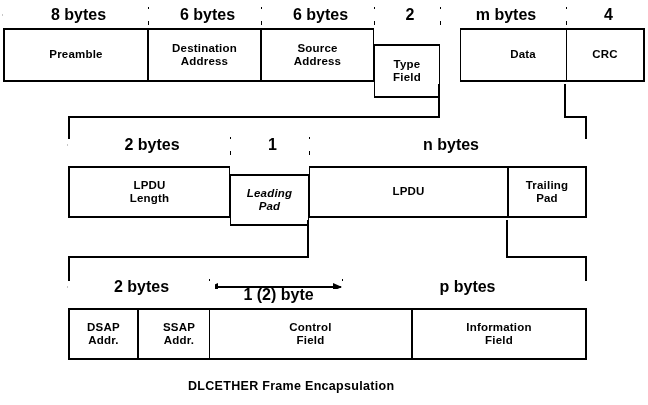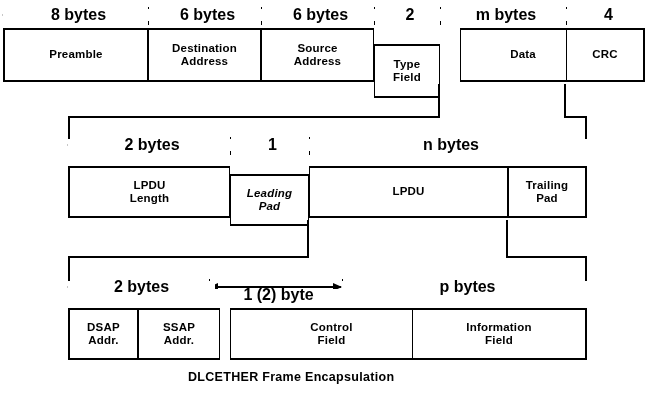--- a/index.html
+++ b/index.html
@@ -199,21 +199,21 @@
     <div class="dim-rule" style="left:343px; top:286px; width:243px;"></div>
 
     <div class="dim-label" style="left:68px;  top:281px; width:141px;">2 bytes</div>
     <div class="dim-label" style="left:209px; top:289px; width:133px;text-align:center;">1 (2) byte</div>
     <div class="dim-label" style="left:342px; top:281px; width:245px;">p bytes</div>
 
     <div class="row-box inner-right" style="left:68px;  top:308px; width:70px;  height:52px;">DSAP
 Addr.</div>
     <div class="row-box inner-left inner-right" style="left:138px; top:308px; width:82px;  height:52px;">SSAP
 Addr.</div>
-    <div class="row-box inner-left inner-right" style="left:209px; top:308px; width:203px; height:52px;margin-left:21px;">Control
+    <div class="row-box inner-left inner-right" style="left:209px; top:308px; width:203px; height:52px;">Control
 Field</div>
     <div class="row-box inner-left" style="left:412px; top:308px; width:175px; height:52px;">Information
 Field</div>
   </div>
 
-  <div class="caption" style="left:188px; top:370px;">DLCETHER Frame Encapsulation</div>
+  <div class="caption" style="left:188px; top:379px;">DLCETHER Frame Encapsulation</div>
 
 </div>
 
 </body></html>

